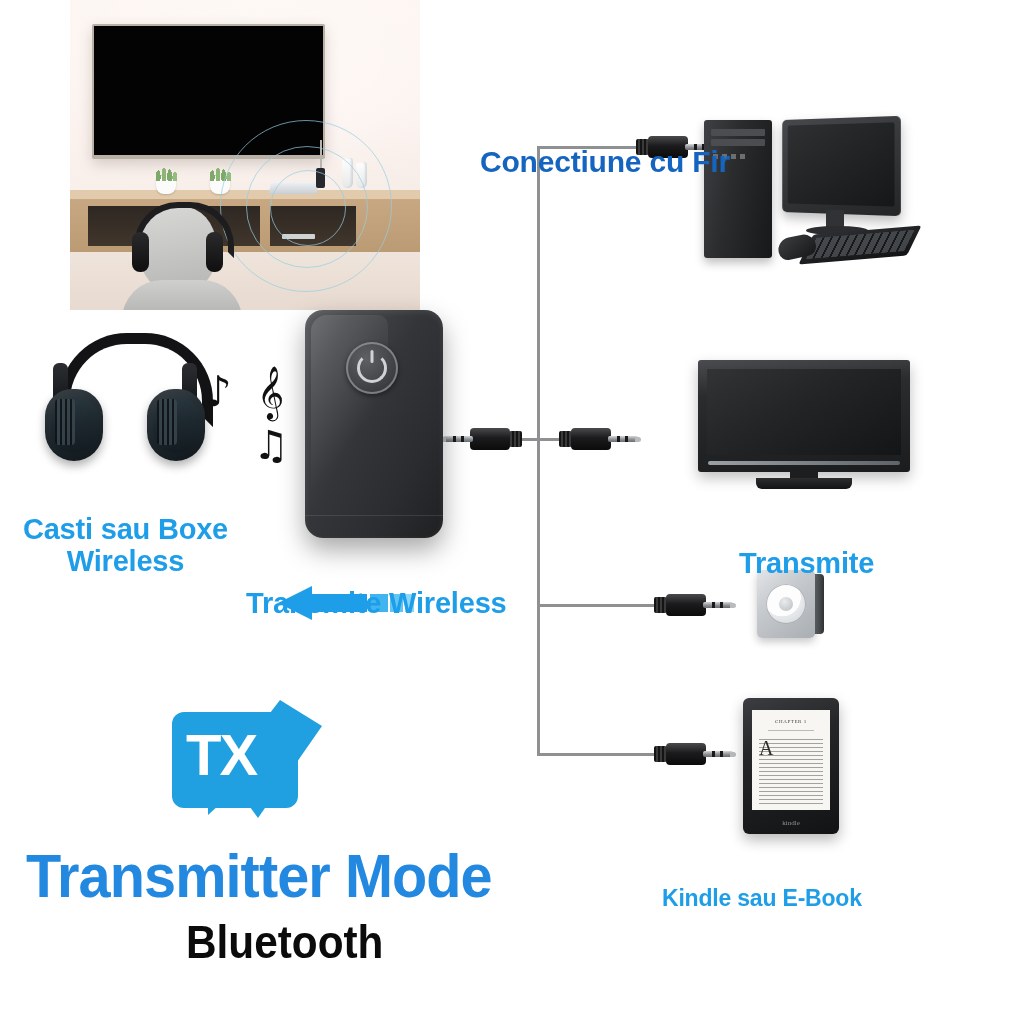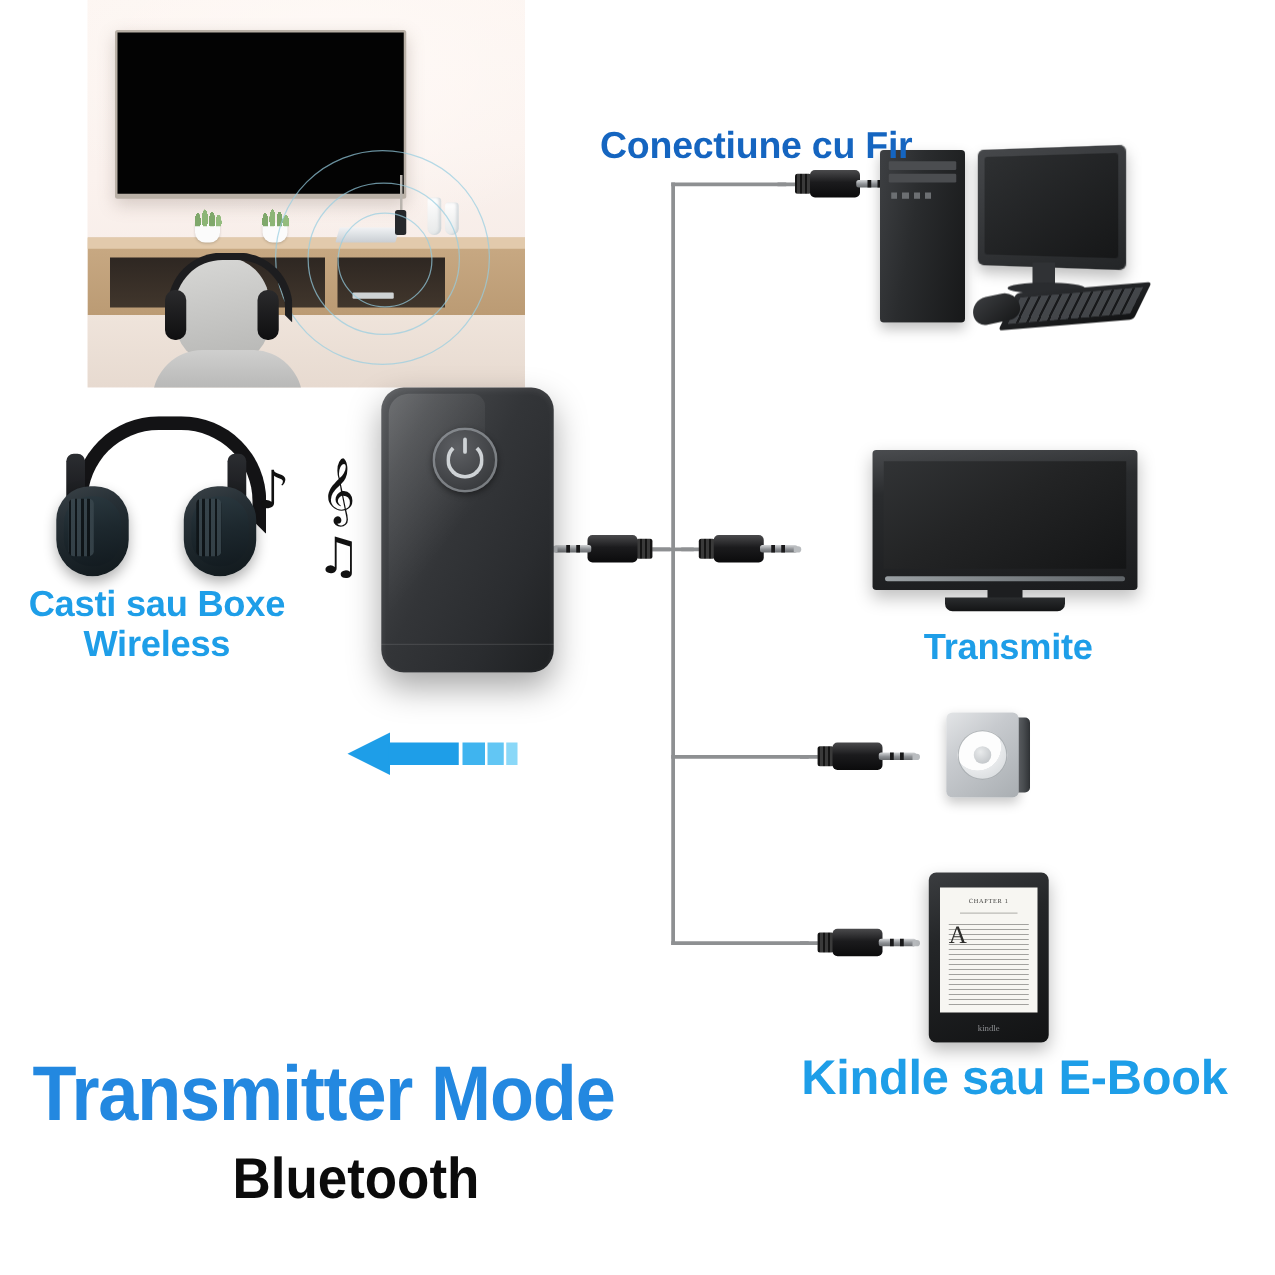--- a/index.html
+++ b/index.html
@@ -20,20 +20,21 @@
 
   
   .lbl {
     position: absolute;
     color: #1e9ee8;
     font-family: "Liberation Sans", sans-serif;
     font-weight: 700;
     white-space: pre;
     line-height: 1.12;
     letter-spacing: -0.2px;
+    margin-top: 45px;
   }
 
   
   .scene {
     position: absolute;
     left: 70px; top: 0px;
     width: 350px; height: 310px;
     background: linear-gradient(175deg,#fdf6f2 0%,#fbf2ee 42%,#f6ece7 70%,#f2e7e1 100%);
     overflow: hidden;
   }
@@ -640,29 +641,39 @@
       <div class="page">
         <div class="chapter">CHAPTER 1</div>
         <div class="rule"></div>
         <div class="lines"></div>
         <div class="dropcap">A</div>
       </div>
       <div class="brand">kindle</div>
     </div>
   </div>
 
+  <div class="txlogo">
+    <div class="plate"></div>
+    <div class="tail"></div>
+    <svg class="bolt" viewBox="0 0 88 118">
+      <polygon points="46,0 88,26 24,118 8,96 58,40 26,26" fill="#20a0e0"></polygon>
+      <polygon points="42,8 76,30 22,104 14,92 56,38 22,24" fill="#ffffff" opacity="0"></polygon>
+    </svg>
+    <div class="tx">TX</div>
+  </div>
 
   <div class="lbl" style="left:480px;top:100px;font-size:30px;color:#1565c0;">Conectiune cu Fir</div>
 
 
   <div class="lbl" style="left:18px;top:468px;font-size:29px;width:215px;text-align:center;">Casti sau Boxe
 Wireless</div>
 
+  <div class="lbl" style="left:246px;top:542px;font-size:29px;">Transmite Wireless</div>
 
   <div class="lbl" style="left:739px;top:502px;font-size:29px;">Transmite</div>
 
 
-  <div class="lbl" style="left:641px;top:841px;font-size:39px;">Kindle sau E-Book</div>
+  <div class="lbl" style="left:662px;top:841px;font-size:23px;">Kindle sau E-Book</div>
 
   <div class="headline" id="transmitterMode">Transmitter Mode</div>
   <div class="headline" id="bluetoothWord">Bluetooth</div>
 
 </div>
 
 </body></html>

